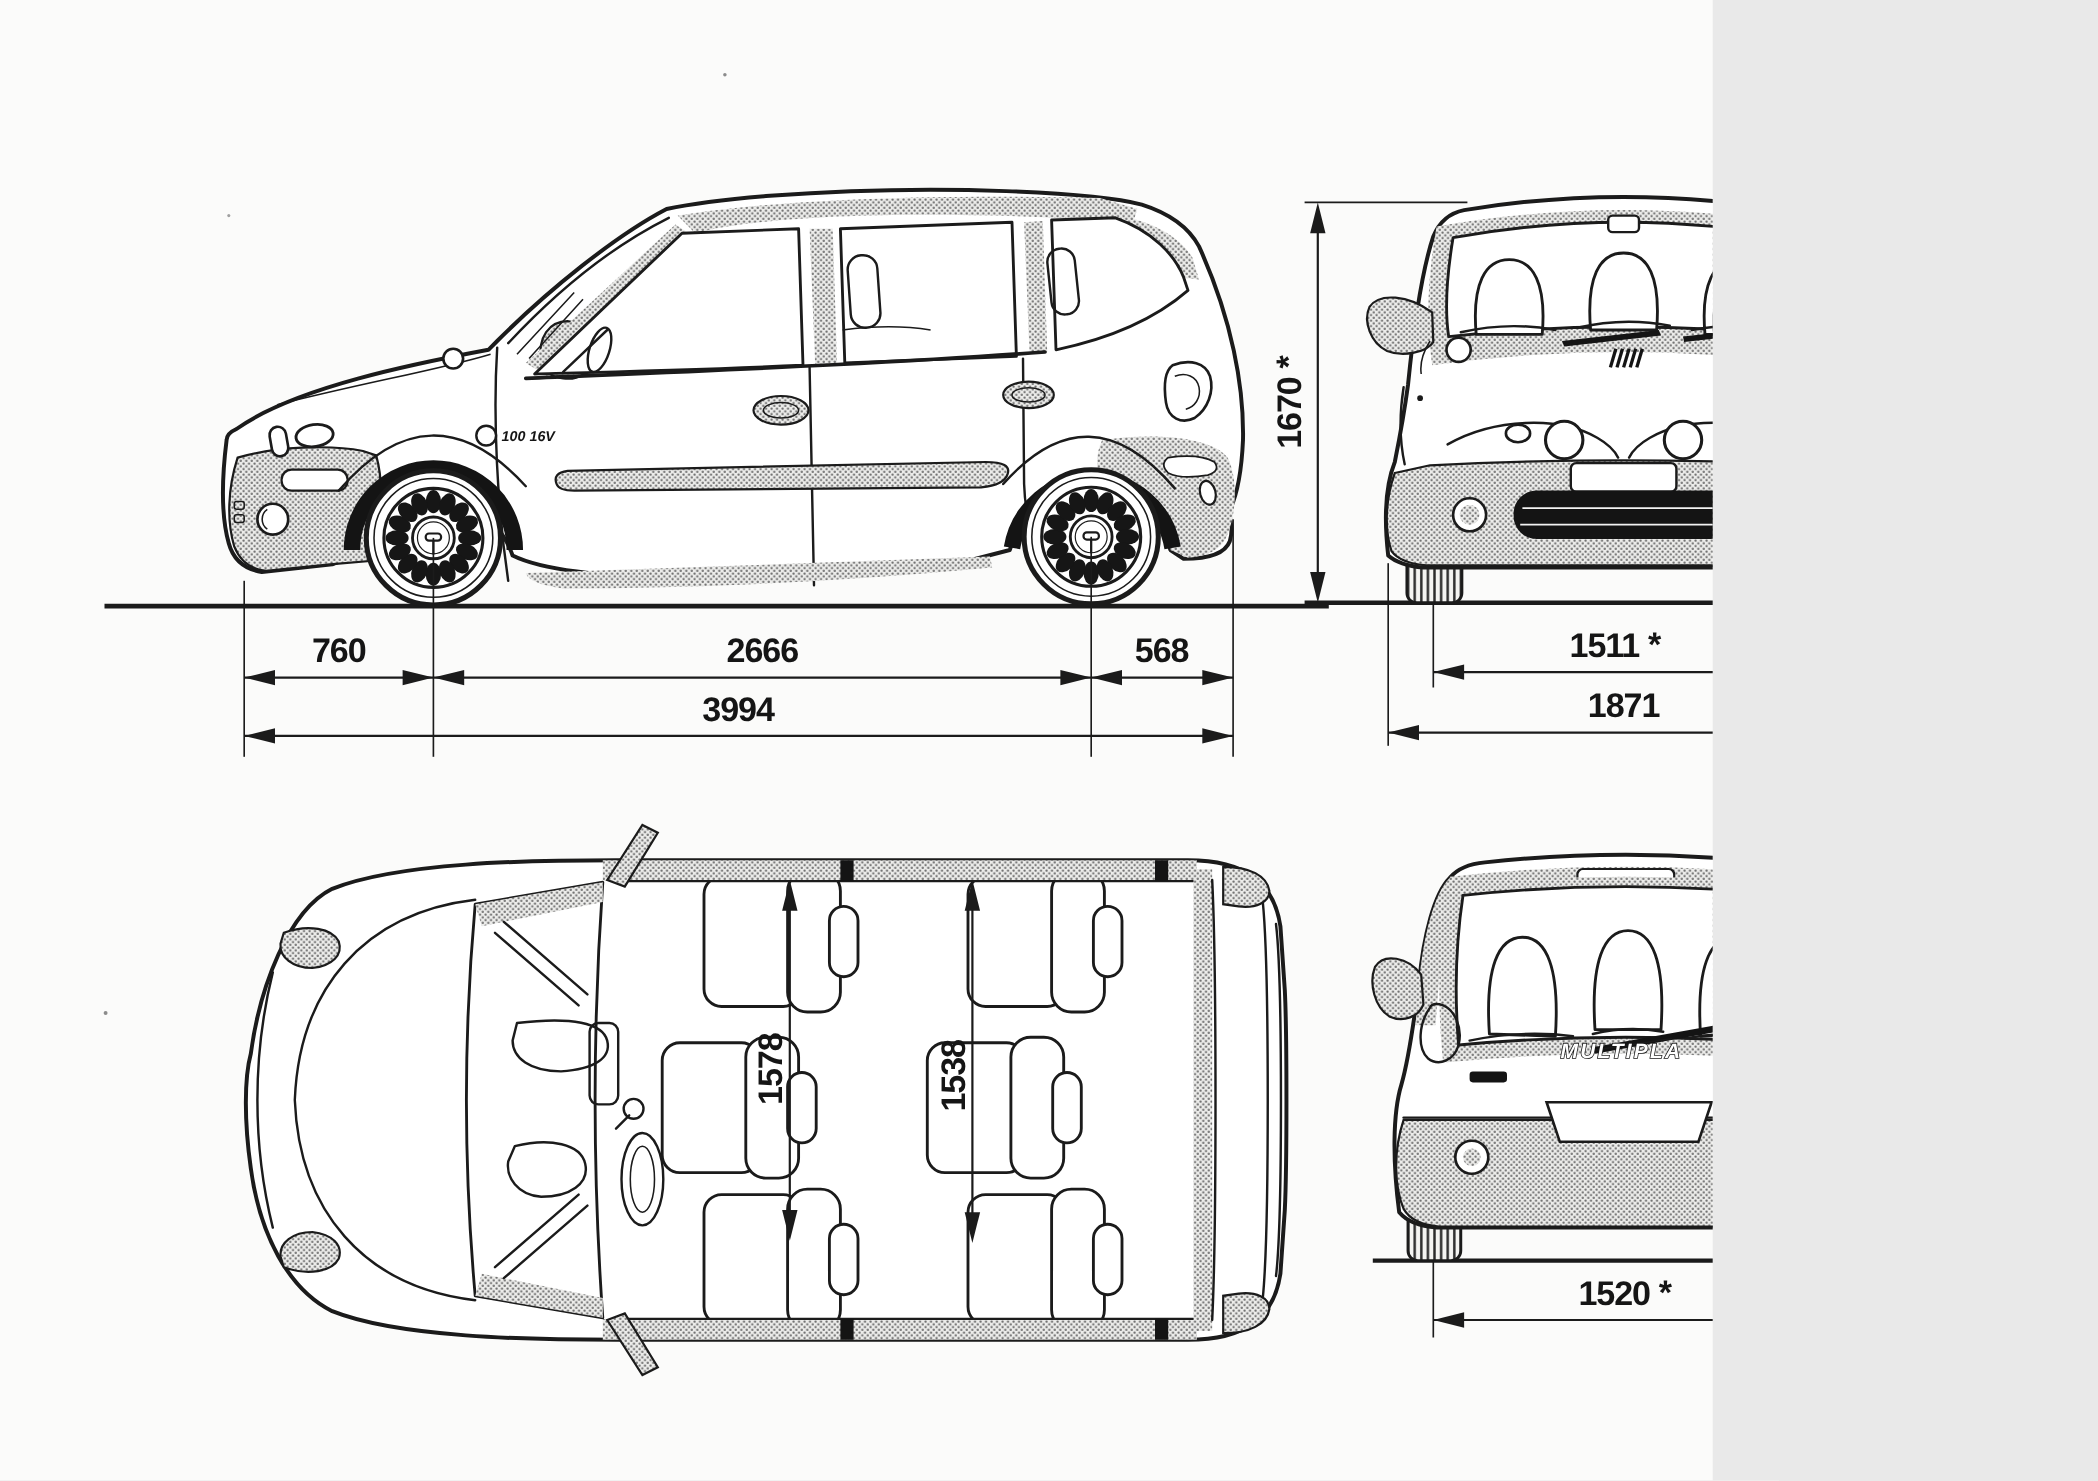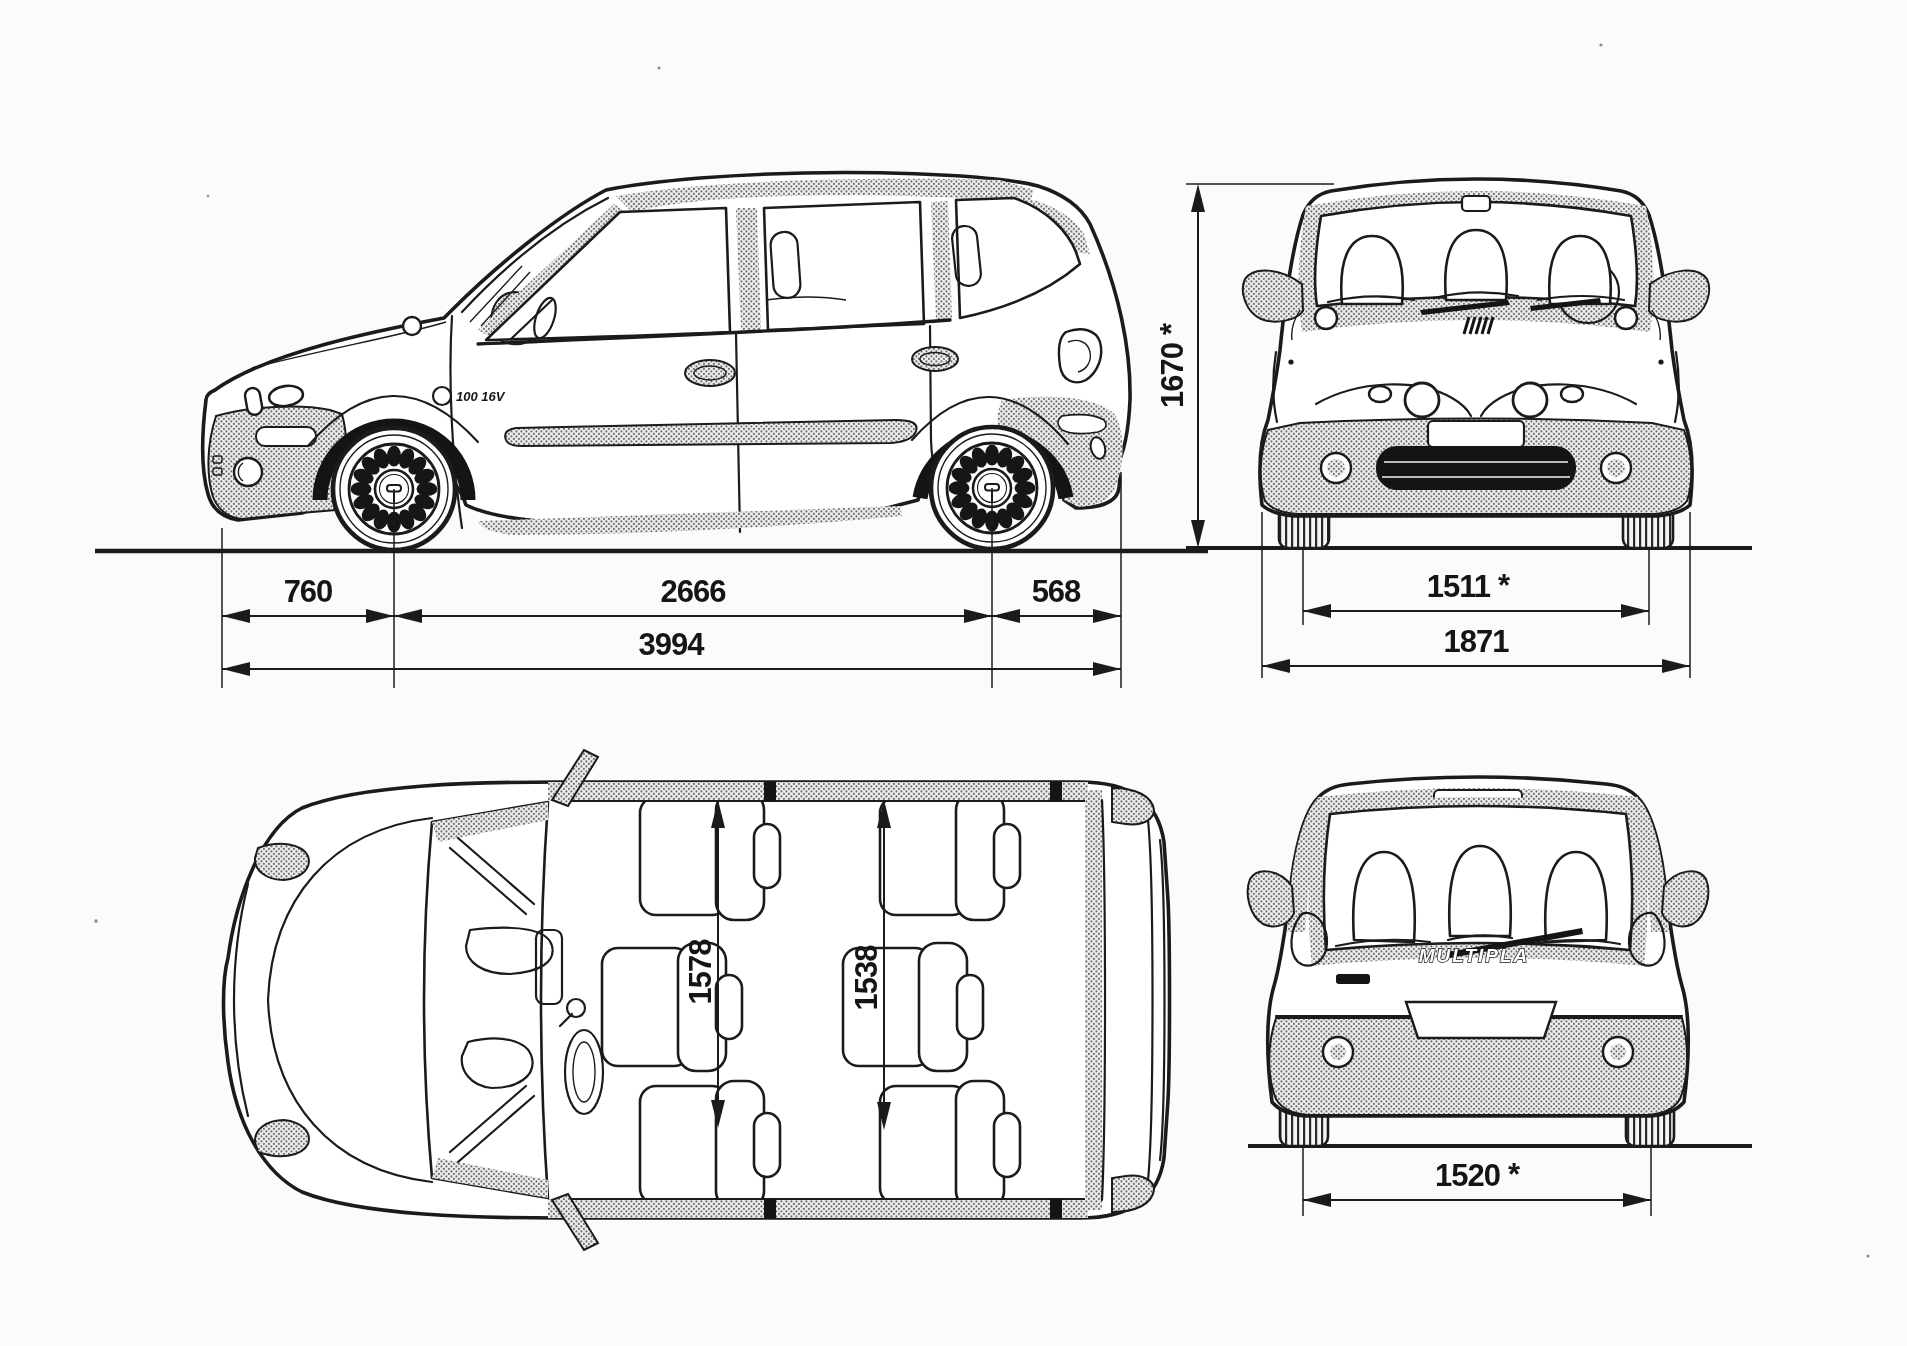--- a/index.html
+++ b/index.html
@@ -1,16 +1,16 @@
 <!DOCTYPE html>
 <html><head>
 <meta charset="utf-8">
 <style>
   html,body{margin:0;padding:0;background:#e9e9e9;}
-  .canvas{position:relative;width:1907px;height:1346px;background:#fbfbfa;overflow:hidden;
+  .canvas{position:relative;width:1557px;height:1346px;background:#fbfbfa;overflow:hidden;
           font-family:"Liberation Sans", sans-serif;}
   svg{position:absolute;left:0;top:0;}
   .ln   {fill:none;stroke:#1b1b1b;stroke-width:3.4;stroke-linecap:round;stroke-linejoin:round;}
   .ln2  {fill:none;stroke:#1b1b1b;stroke-width:2.2;stroke-linecap:round;stroke-linejoin:round;}
   .thin {fill:none;stroke:#1b1b1b;stroke-width:1.4;}
   .body {fill:#ffffff;stroke:#1b1b1b;stroke-width:3.6;stroke-linejoin:round;}
   .glass{fill:#ffffff;stroke:#1b1b1b;stroke-width:2.6;stroke-linejoin:round;}
   .ht   {fill:url(#ht);stroke:#1b1b1b;stroke-width:2;}
   .htns {fill:url(#ht);stroke:none;}
   .dim  {stroke:#1b1b1b;stroke-width:2;fill:none;}

